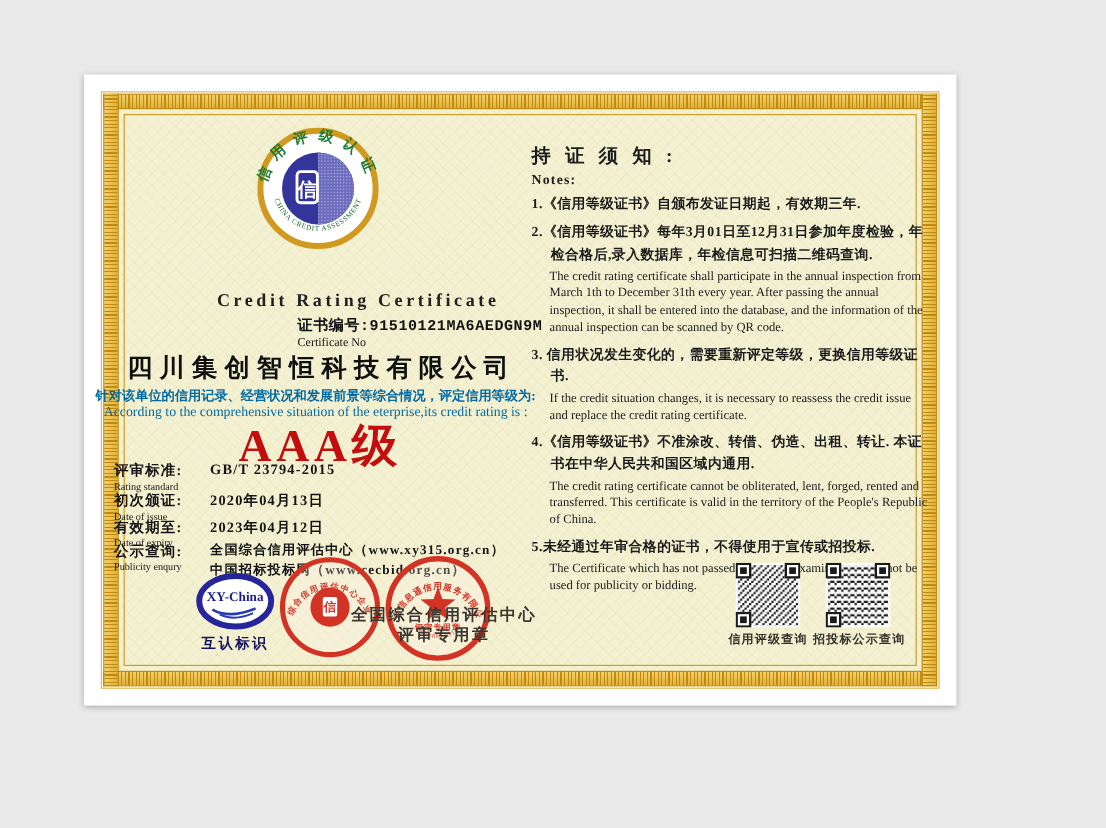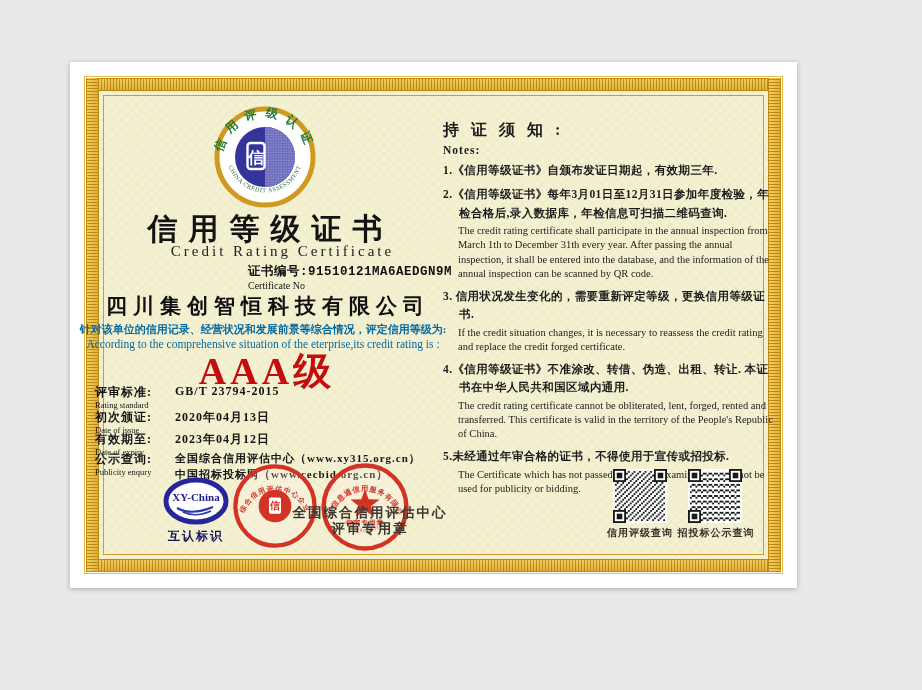--- a/index.html
+++ b/index.html
@@ -33,22 +33,22 @@
   .band.rgt{top:16px;bottom:16px;right:16px;width:11px;}
   .inner-line{position:absolute;inset:33px;border:1px solid #cf9d2a;pointer-events:none;}
 
   .abs{position:absolute;}
   .ctr{text-align:center;}
 
   .emblem{left:140px;top:40px;width:110px;height:110px;}
 
   .title{left:0;top:147px;width:390px;font-size:30px;font-weight:bold;color:#131313;
     letter-spacing:11px;text-indent:11px;}
-  .subtitle{left:16px;top:181px;width:390px;font-size:15px;font-weight:normal;color:#202020;
-    letter-spacing:3px;text-indent:3px;}
+  .subtitle{left:0;top:181px;width:390px;font-size:15px;font-weight:bold;color:#202020;
+    letter-spacing:3px;text-indent:3px;padding-left:32px;}
   .certno{left:178px;top:201px;color:#111;}
   .certno .l1{font-size:12.5px;font-weight:bold;letter-spacing:.5px;font-family:Liberation Mono, monospace;}
   .certno .l2{font-size:10px;margin-top:0px;}
 
   .company{left:0;top:230px;width:390px;font-size:21px;font-weight:bold;color:#101010;
     letter-spacing:6px;text-indent:6px;}
   .statement{left:1px;top:260px;width:384px;color:#0369a1;}
   .statement .cn{font-size:11px;font-weight:bold;letter-spacing:0px;}
   .statement .en{font-size:11.5px;margin-top:1px;}
   .rating{left:0;top:284px;width:390px;font-size:38px;font-weight:bold;color:#c40d0d;
@@ -110,21 +110,20 @@
     <rect x="37.5" y="41" width="17" height="26" rx="3" fill="none" stroke="#ffffff" stroke-width="2.4"></rect>
     <text x="46" y="61" font-size="16" font-weight="bold" fill="#ffffff" text-anchor="middle">信</text>
     <text font-size="12" font-weight="bold" fill="#1e7a34" letter-spacing="8">
       <textPath href="#arcTop" startOffset="50%" text-anchor="middle">信用评级认证</textPath>
     </text>
     <text font-size="6" fill="#1f6b33" letter-spacing="0.6">
       <textPath href="#arcBot" startOffset="50%" text-anchor="middle">CHINA CREDIT ASSESSMENT</textPath>
     </text>
   </svg>
 
-  <div class="abs title ctr">信用等级证书</div>
   <div class="abs subtitle ctr">Credit Rating Certificate</div>
   <div class="abs certno">
     <div class="l1">证书编号:91510121MA6AEDGN9M</div>
     <div class="l2">Certificate No</div>
   </div>
 
   <div class="abs company ctr">四川集创智恒科技有限公司</div>
   <div class="abs statement ctr">
     <div class="cn">针对该单位的信用记录、经营状况和发展前景等综合情况，评定信用等级为:</div>
     <div class="en">According to the comprehensive situation of the eterprise,its credit rating is :</div>
@@ -168,21 +167,21 @@
     <div class="notes-sub">Notes:</div>
     <div class="note">
       <div class="cn">1.《信用等级证书》自颁布发证日期起，有效期三年.</div>
     </div>
     <div class="note">
       <div class="cn">2.《信用等级证书》每年3月01日至12月31日参加年度检验，年检合格后,录入数据库，年检信息可扫描二维码查询.</div>
       <div class="en">The credit rating certificate shall participate in the annual inspection from March 1th to December 31th every year. After passing the annual inspection, it shall be entered into the database, and the information of the annual inspection can be scanned by QR code.</div>
     </div>
     <div class="note">
       <div class="cn">3. 信用状况发生变化的，需要重新评定等级，更换信用等级证书.</div>
-      <div class="en">If the credit situation changes, it is necessary to reassess the credit rating and replace the credit forged certificate.</div>
+      <div class="en">If the credit situation changes, it is necessary to reassess the credit issue and replace the credit rating certificate.</div>
     </div>
     <div class="note">
       <div class="cn">4.《信用等级证书》不准涂改、转借、伪造、出租、转让. 本证书在中华人民共和国区域内通用.</div>
       <div class="en">The credit rating certificate cannot be obliterated, lent, forged, rented and transferred. This certificate is valid in the territory of the People's Republic of China.</div>
     </div>
     <div class="note">
       <div class="cn">5.未经通过年审合格的证书，不得使用于宣传或招投标.</div>
       <div class="en">The Certificate which has not passed the annual examination shall not be used for publicity or bidding.</div>
     </div>
   </div>

